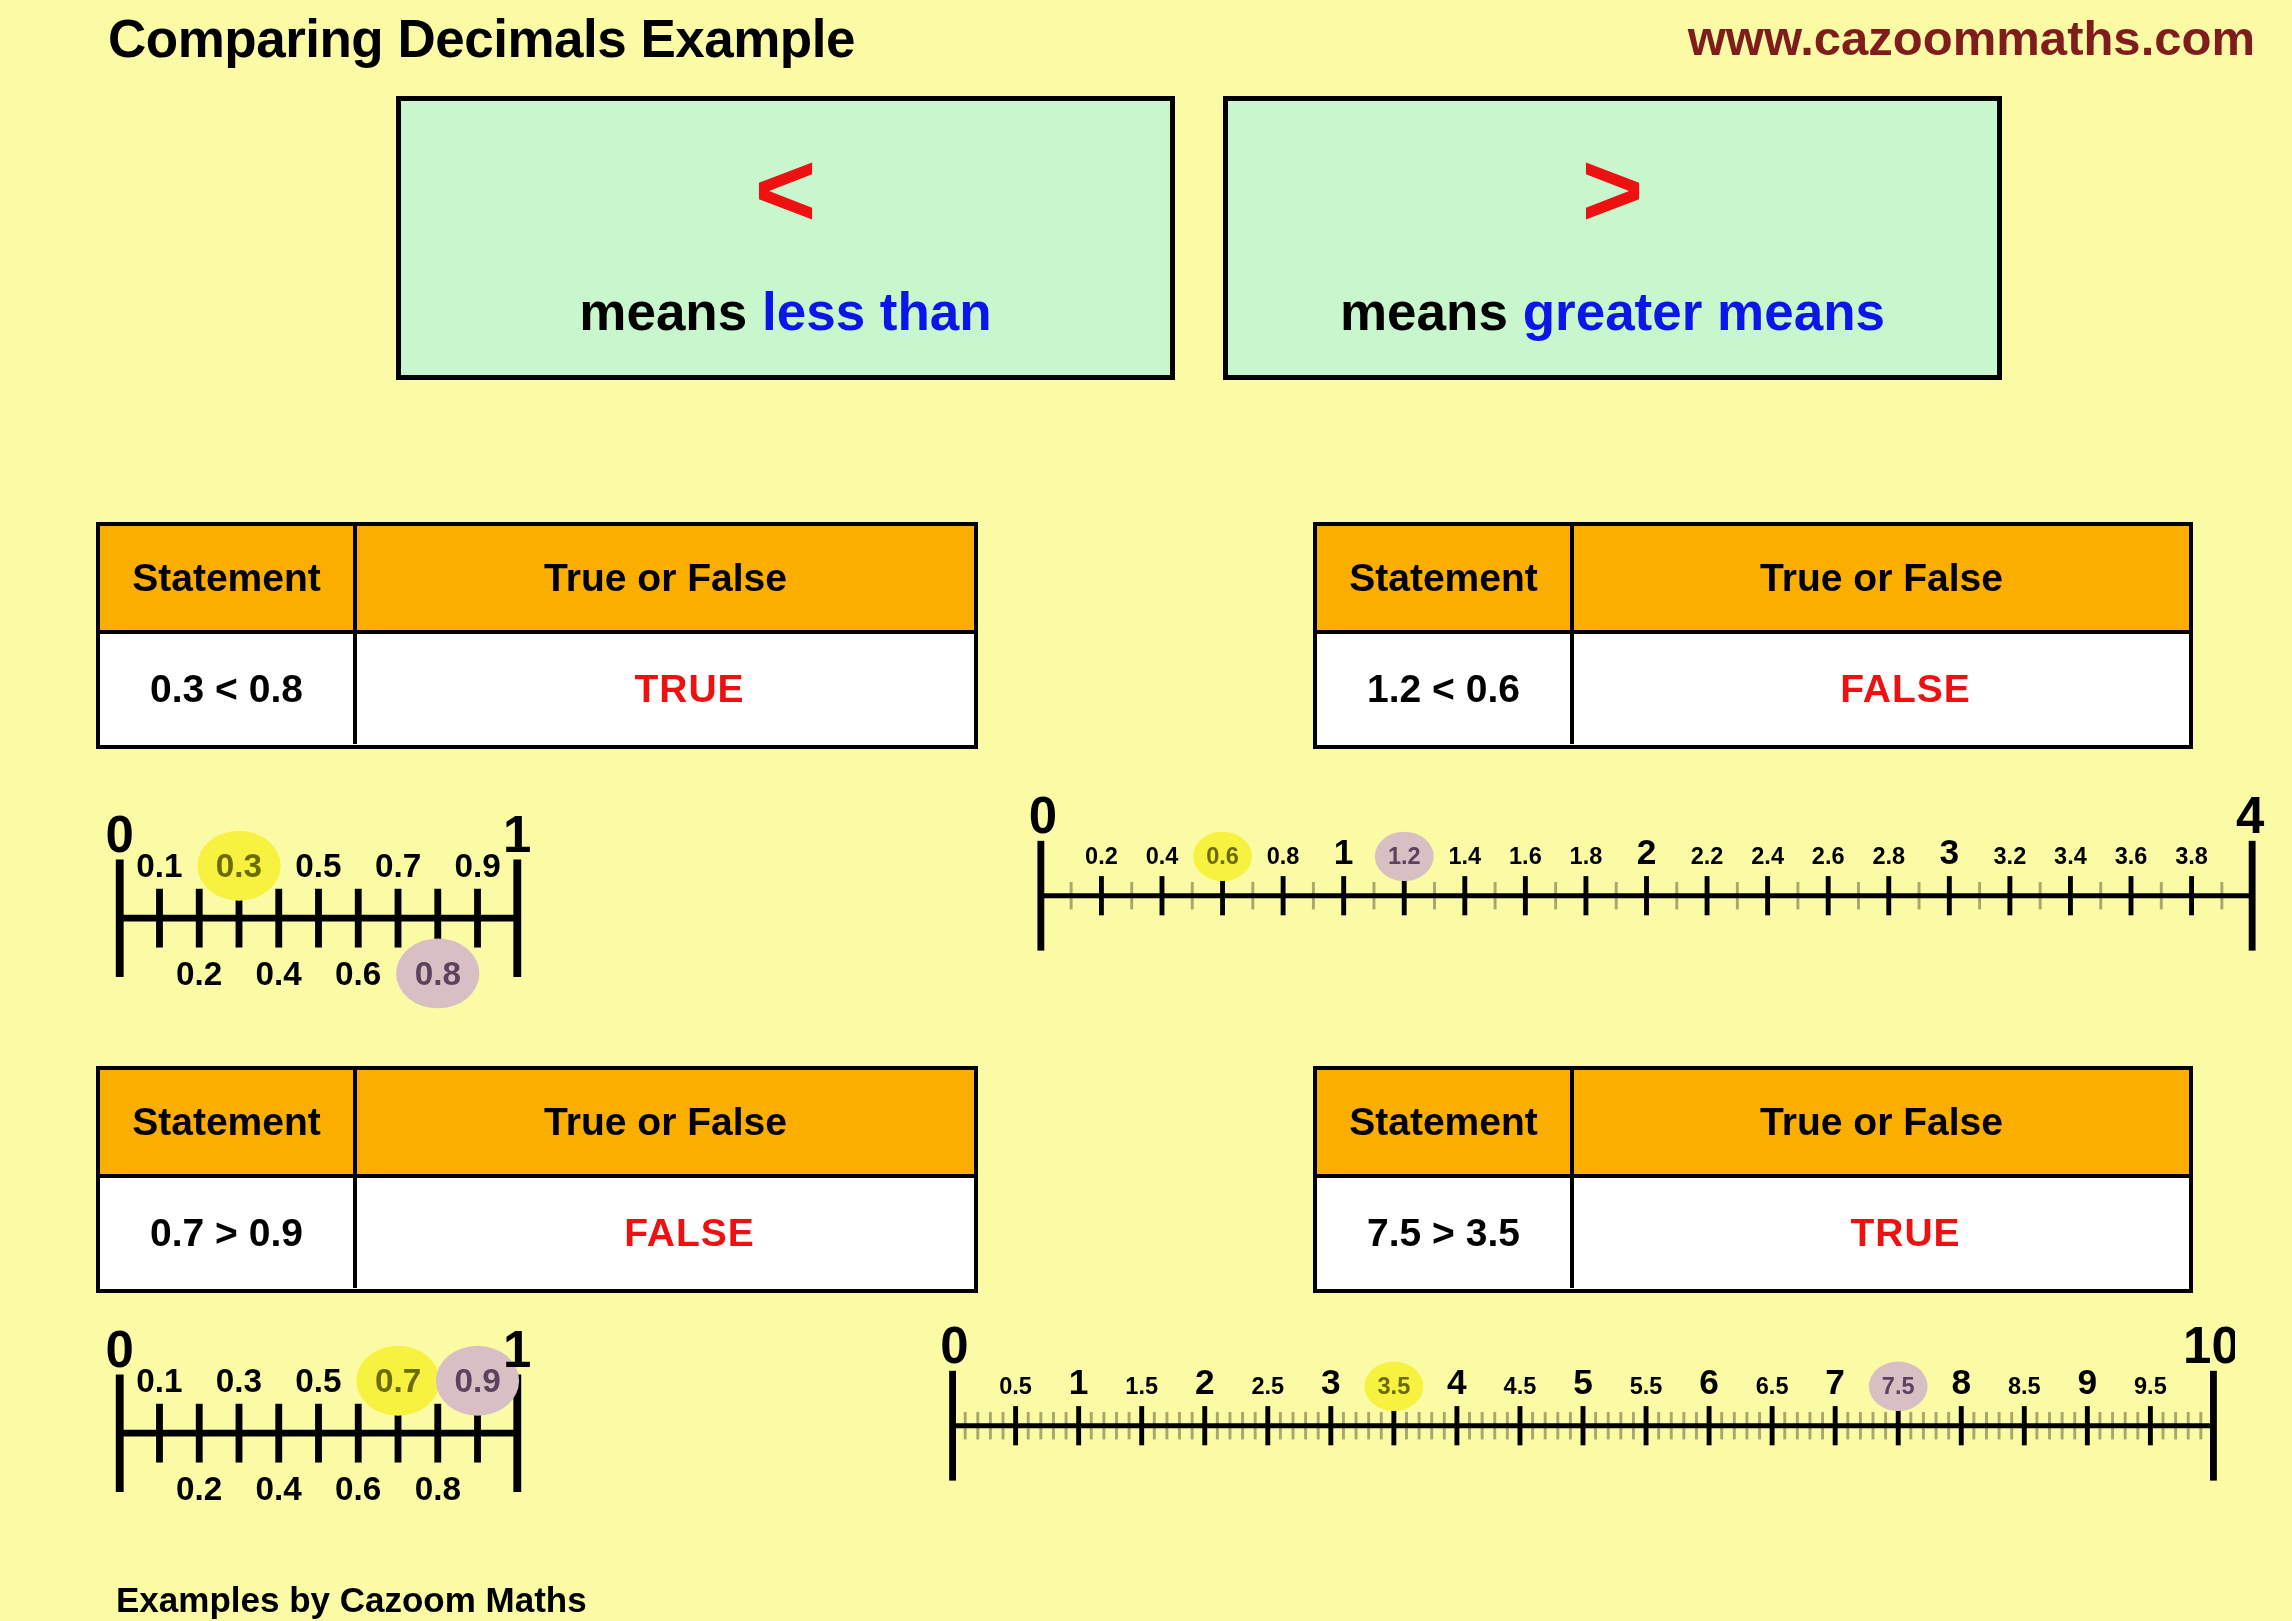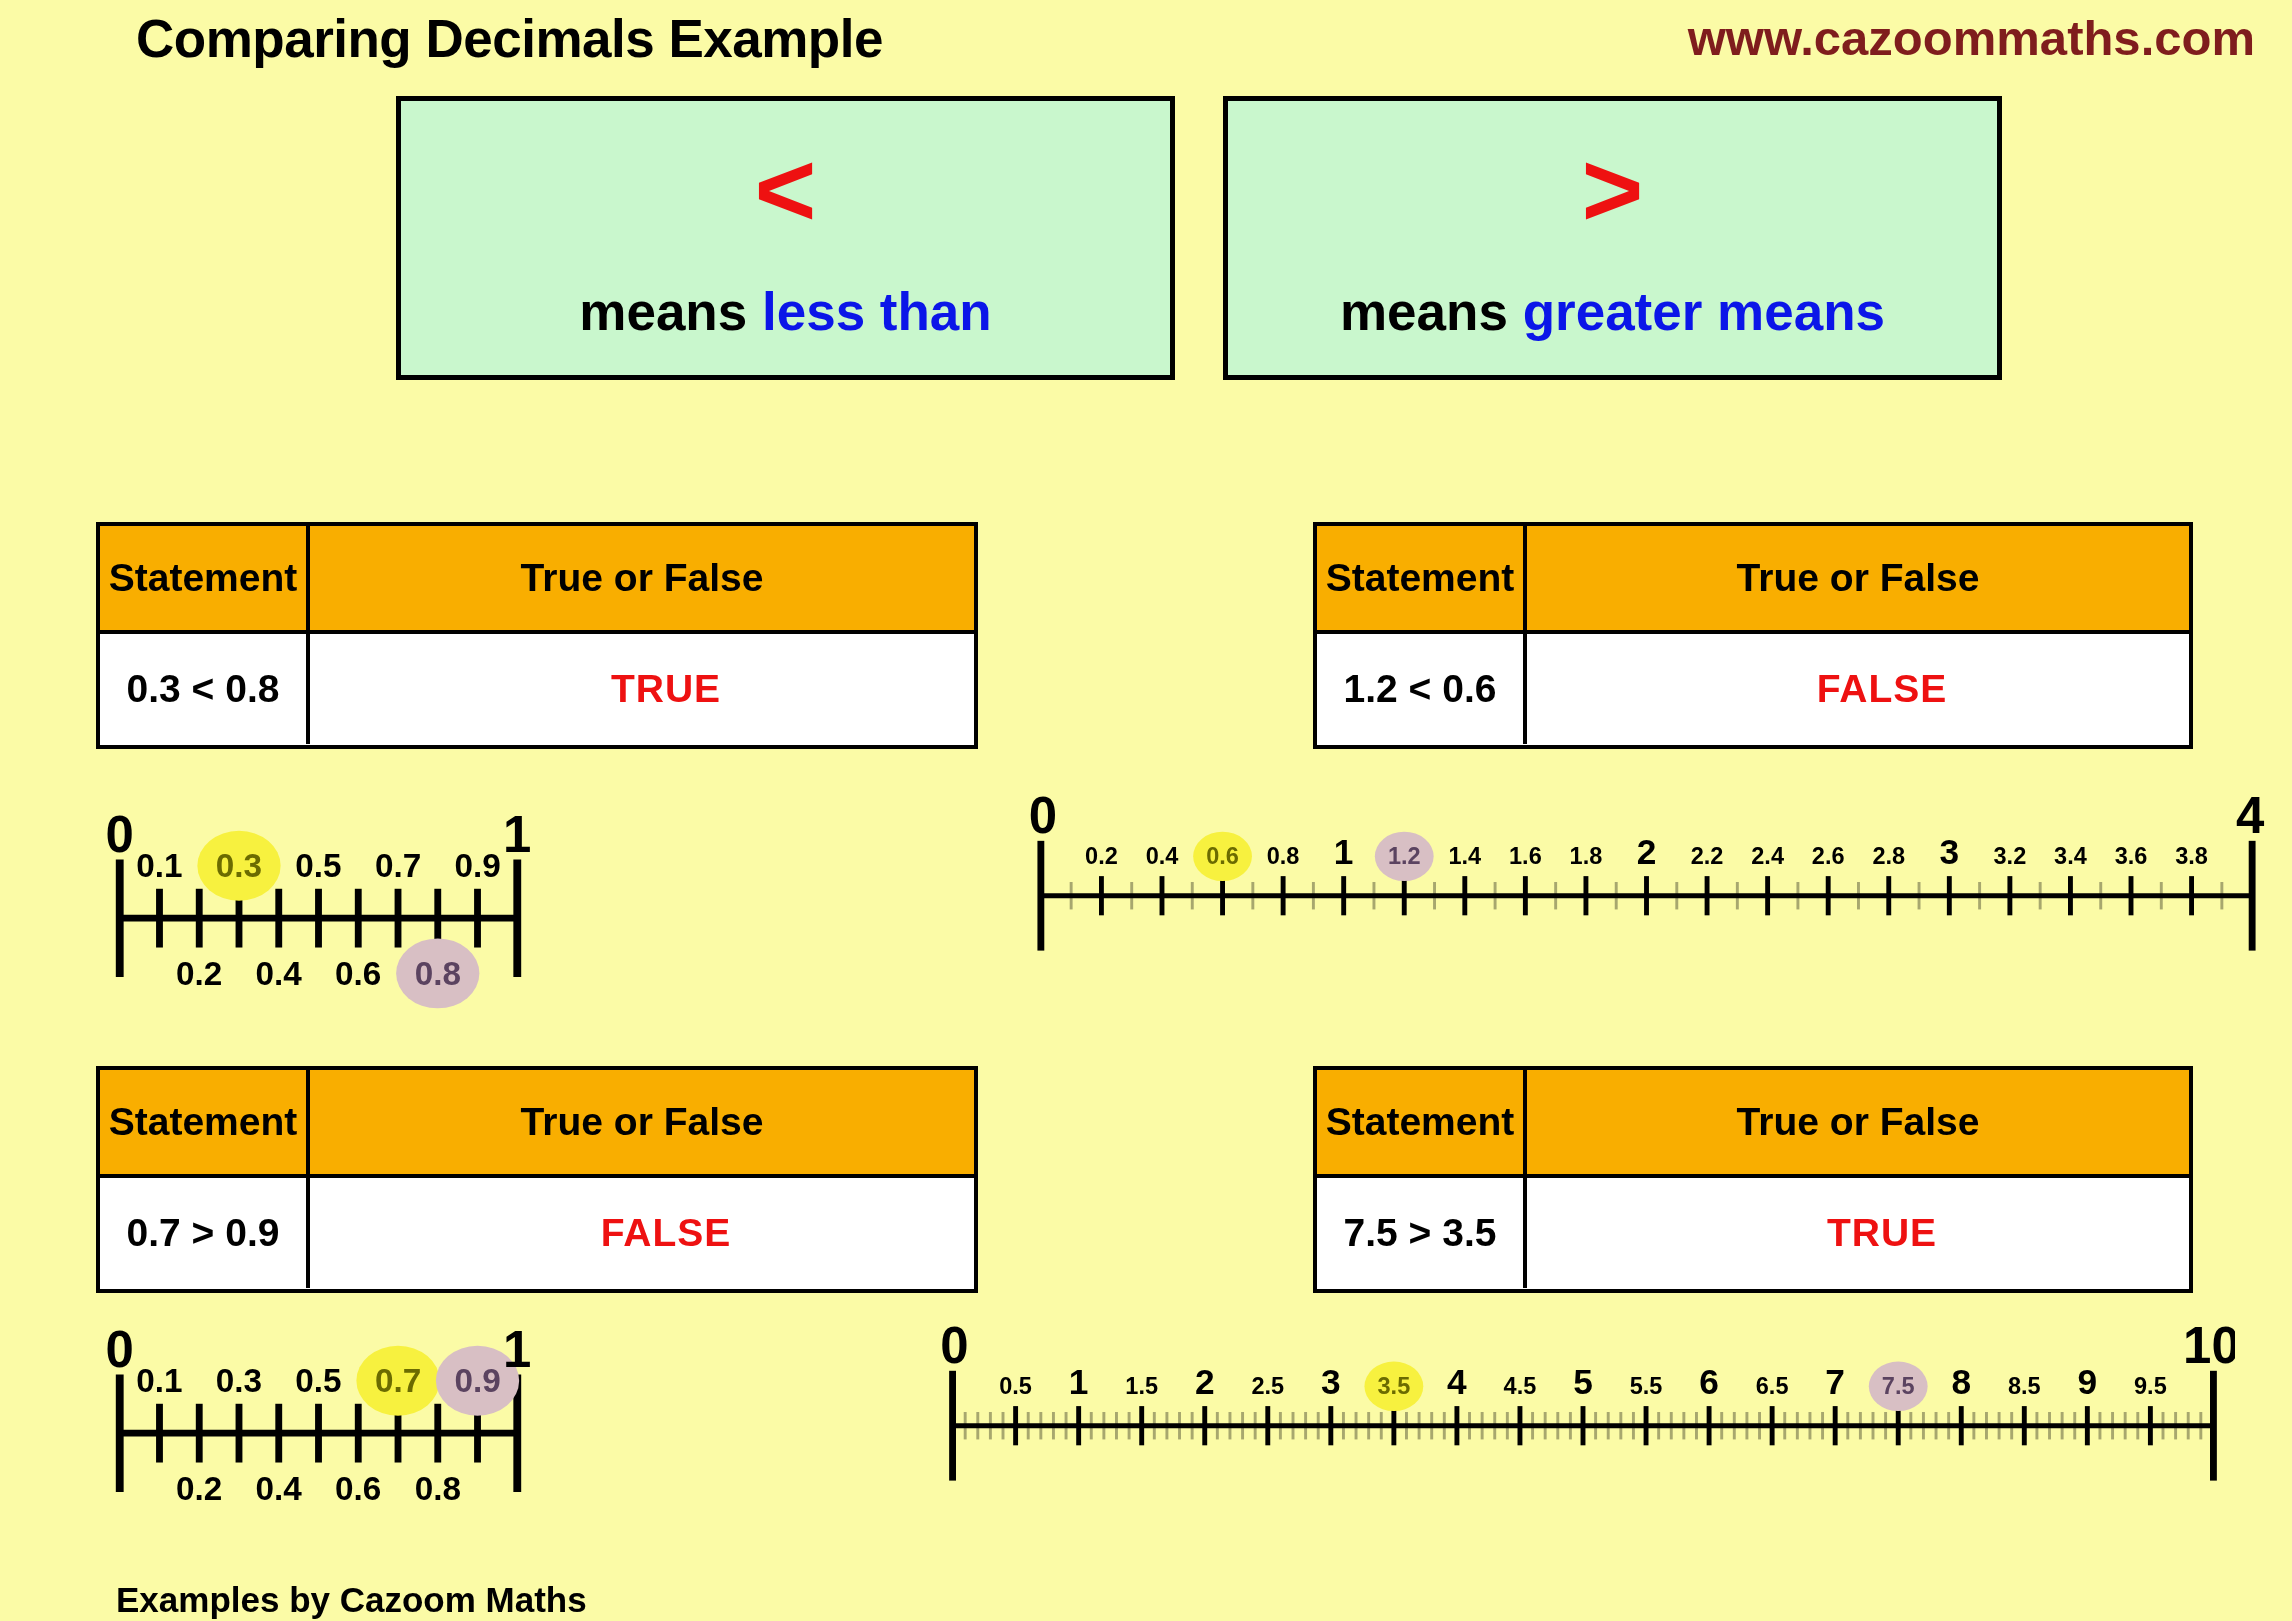--- a/index.html
+++ b/index.html
@@ -21,21 +21,20 @@
   
   .page-title {
     position: absolute;
     left: 108px;
     top: 7.8px;
     font-size: 53px;
     font-weight: bold;
     color: #000000;
     letter-spacing: -0.5px;
     white-space: nowrap;
-    margin-left: 28px;
   }
   .site-url {
     position: absolute;
     right: 38px;
     top: 9.8px;
     font-size: 49px;
     font-weight: bold;
     color: #7f1d1d;
     white-space: nowrap;
   }
@@ -101,21 +100,21 @@
   .tf-table .row.head { height: 108px; background: #f9ae00; border-bottom: 4.9px solid #000; }
   .tf-table .row.body { height: 110px; background: #ffffff; }
   .tf-table .cell {
     display: flex;
     align-items: center;
     justify-content: center;
     box-sizing: border-box;
     font-weight: bold;
     color: #000000;
   }
-  .tf-table .cell.c1 { width: 210px; border-right: 4.9px solid #000000; font-size: 39px; }
+  .tf-table .cell.c1 { width: 257px; border-right: 4.9px solid #000000; font-size: 39px; }
   .tf-table .cell.c2 { flex: 1; font-size: 39px; }
   .tf-table .row.body .cell.c2 { color: #ee1111; letter-spacing: 1px; padding-left: 48px; }
 
   .tbl-tl { left: 96px;  top: 522px;  }
   .tbl-tr { left: 1313px; top: 522px; width: 880px; }
   .tbl-bl { left: 96px;  top: 1066px; }
   .tbl-br { left: 1313px; top: 1066px; width: 880px; }
 
   
   .numline { position: absolute; }

